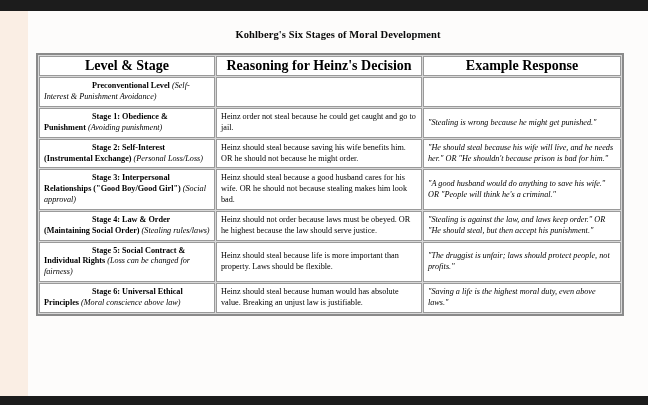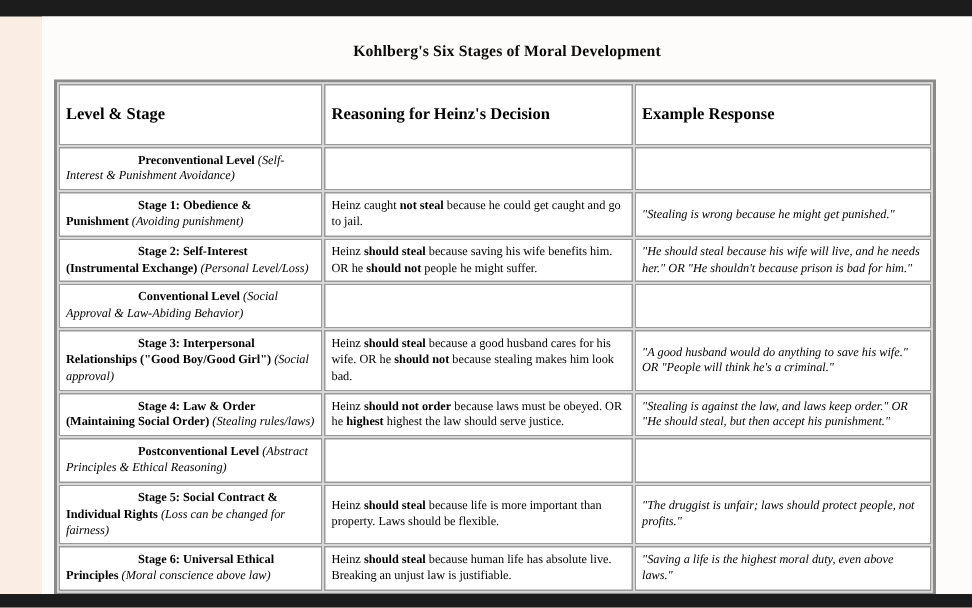--- a/index.html
+++ b/index.html
@@ -65,33 +65,33 @@
     border: 1.5px solid #9a9a9a;
     outline: 1px solid #d8d8d8;
     background: #ffffff;
     vertical-align: middle;
     padding: 3px 4px;
     font-size: 8.2px;
     line-height: 1.32;
     color: #000000;
   }
   table.kohlberg th {
-    text-align: left;
+    text-align: center;
     font-weight: bold;
-    font-size: 11px;
-    padding: 12px 4px;
+    font-size: 14px;
+    padding: 0 4px;
   }
   col.c1 { width: 176px; }
   col.c2 { width: 206px; }
   col.c3 { width: 198px; }
 
   .cell-stage { }
   .cell-stage .nm { font-weight: bold; padding-left: 48px; }
   .cell-stage .sub { font-style: italic; }
-  .cell-reason .b { font-weight: bold; }
+  .cell-reason .b { font-weight: normal; }
   .cell-example {
     font-style: italic;
   }
   .row-level td:first-child { }
 </style>
 </head>
 <body>
 
 <div class="viewport">
 
@@ -115,56 +115,46 @@
         </tr>
       </thead>
       <tbody>
           <tr class="row-level">
             <td class="cell-stage"><span class="nm">Preconventional Level</span> <span class="sub">(Self-Interest &amp; Punishment Avoidance)</span></td>
             <td class="cell-reason"></td>
             <td class="cell-example"></td>
           </tr>
           <tr class="row-stage">
             <td class="cell-stage"><span class="nm">Stage 1: Obedience &amp; Punishment</span> <span class="sub">(Avoiding punishment)</span></td>
-            <td class="cell-reason"><span>Heinz caught </span><span class="b">not steal</span><span> because he could get caught and go to jail.</span></td>
+            <td class="cell-reason"><span>Heinz order </span><span class="b">not steal</span><span> because he could get caught and go to jail.</span></td>
             <td class="cell-example">"Stealing is wrong because he might get punished."</td>
           </tr>
           <tr class="row-stage">
-            <td class="cell-stage"><span class="nm">Stage 2: Self-Interest (Instrumental Exchange)</span> <span class="sub">(Personal Level/Loss)</span></td>
-            <td class="cell-reason"><span>Heinz </span><span class="b">should steal</span><span> because saving his wife benefits him. OR he </span><span class="b">should not</span><span> people he might suffer.</span></td>
+            <td class="cell-stage"><span class="nm">Stage 2: Self-Interest (Instrumental Exchange)</span> <span class="sub">(Personal Loss/Loss)</span></td>
+            <td class="cell-reason"><span>Heinz </span><span class="b">should steal</span><span> because saving his wife benefits him. OR he </span><span class="b">should not</span><span> because he might order.</span></td>
             <td class="cell-example">"He should steal because his wife will live, and he needs her." OR "He shouldn't because prison is bad for him."</td>
-          </tr>
-          <tr class="row-level">
-            <td class="cell-stage"><span class="nm">Conventional Level</span> <span class="sub">(Social Approval &amp; Law-Abiding Behavior)</span></td>
-            <td class="cell-reason"></td>
-            <td class="cell-example"></td>
           </tr>
           <tr class="row-stage">
             <td class="cell-stage"><span class="nm">Stage 3: Interpersonal Relationships ("Good Boy/Good Girl")</span> <span class="sub">(Social approval)</span></td>
             <td class="cell-reason"><span>Heinz </span><span class="b">should steal</span><span> because a good husband cares for his wife. OR he </span><span class="b">should not</span><span> because stealing makes him look bad.</span></td>
             <td class="cell-example">"A good husband would do anything to save his wife." OR "People will think he's a criminal."</td>
           </tr>
           <tr class="row-stage">
             <td class="cell-stage"><span class="nm">Stage 4: Law &amp; Order (Maintaining Social Order)</span> <span class="sub">(Stealing rules/laws)</span></td>
-            <td class="cell-reason"><span>Heinz </span><span class="b">should not order</span><span> because laws must be obeyed. OR he </span><span class="b">highest</span><span> highest the law should serve justice.</span></td>
+            <td class="cell-reason"><span>Heinz </span><span class="b">should not order</span><span> because laws must be obeyed. OR he </span><span class="b">highest</span><span> because the law should serve justice.</span></td>
             <td class="cell-example">"Stealing is against the law, and laws keep order." OR "He should steal, but then accept his punishment."</td>
-          </tr>
-          <tr class="row-level">
-            <td class="cell-stage"><span class="nm">Postconventional Level</span> <span class="sub">(Abstract Principles &amp; Ethical Reasoning)</span></td>
-            <td class="cell-reason"></td>
-            <td class="cell-example"></td>
           </tr>
           <tr class="row-stage">
             <td class="cell-stage"><span class="nm">Stage 5: Social Contract &amp; Individual Rights</span> <span class="sub">(Loss can be changed for fairness)</span></td>
             <td class="cell-reason"><span>Heinz </span><span class="b">should steal</span><span> because life is more important than property. Laws should be flexible.</span></td>
             <td class="cell-example">"The druggist is unfair; laws should protect people, not profits."</td>
           </tr>
           <tr class="row-stage">
             <td class="cell-stage"><span class="nm">Stage 6: Universal Ethical Principles</span> <span class="sub">(Moral conscience above law)</span></td>
-            <td class="cell-reason"><span>Heinz </span><span class="b">should steal</span><span> because human life has absolute live. Breaking an unjust law is justifiable.</span></td>
+            <td class="cell-reason"><span>Heinz </span><span class="b">should steal</span><span> because human would has absolute value. Breaking an unjust law is justifiable.</span></td>
             <td class="cell-example">"Saving a life is the highest moral duty, even above laws."</td>
           </tr>
         </tbody>
     </table>
 
   </div>
 
   <div class="bottombar"></div>
 
 </div>

